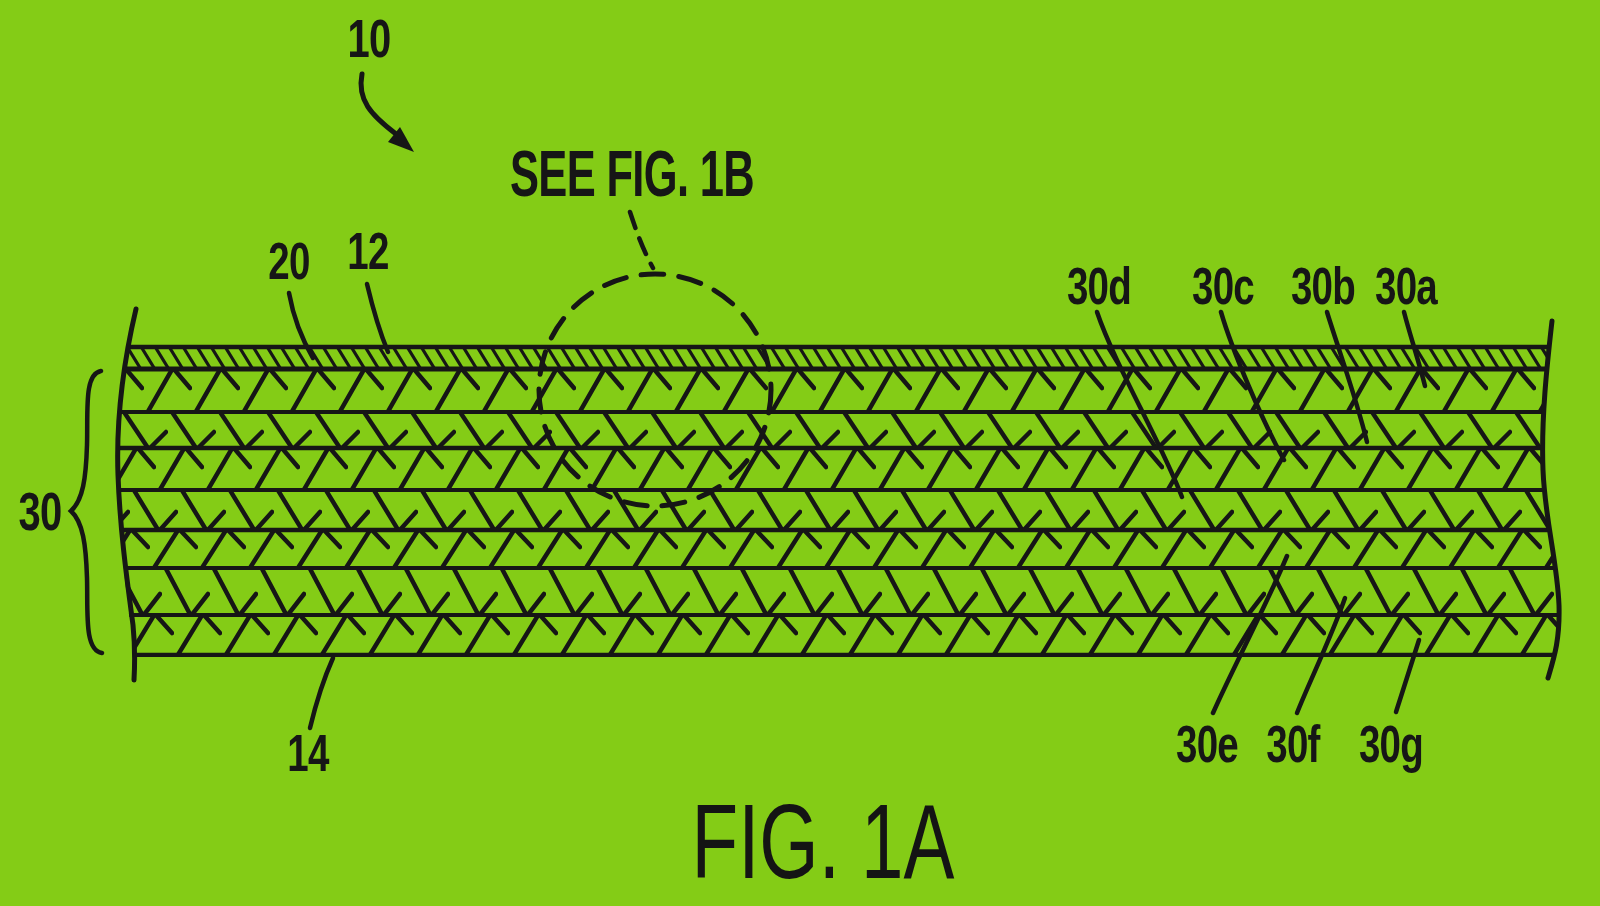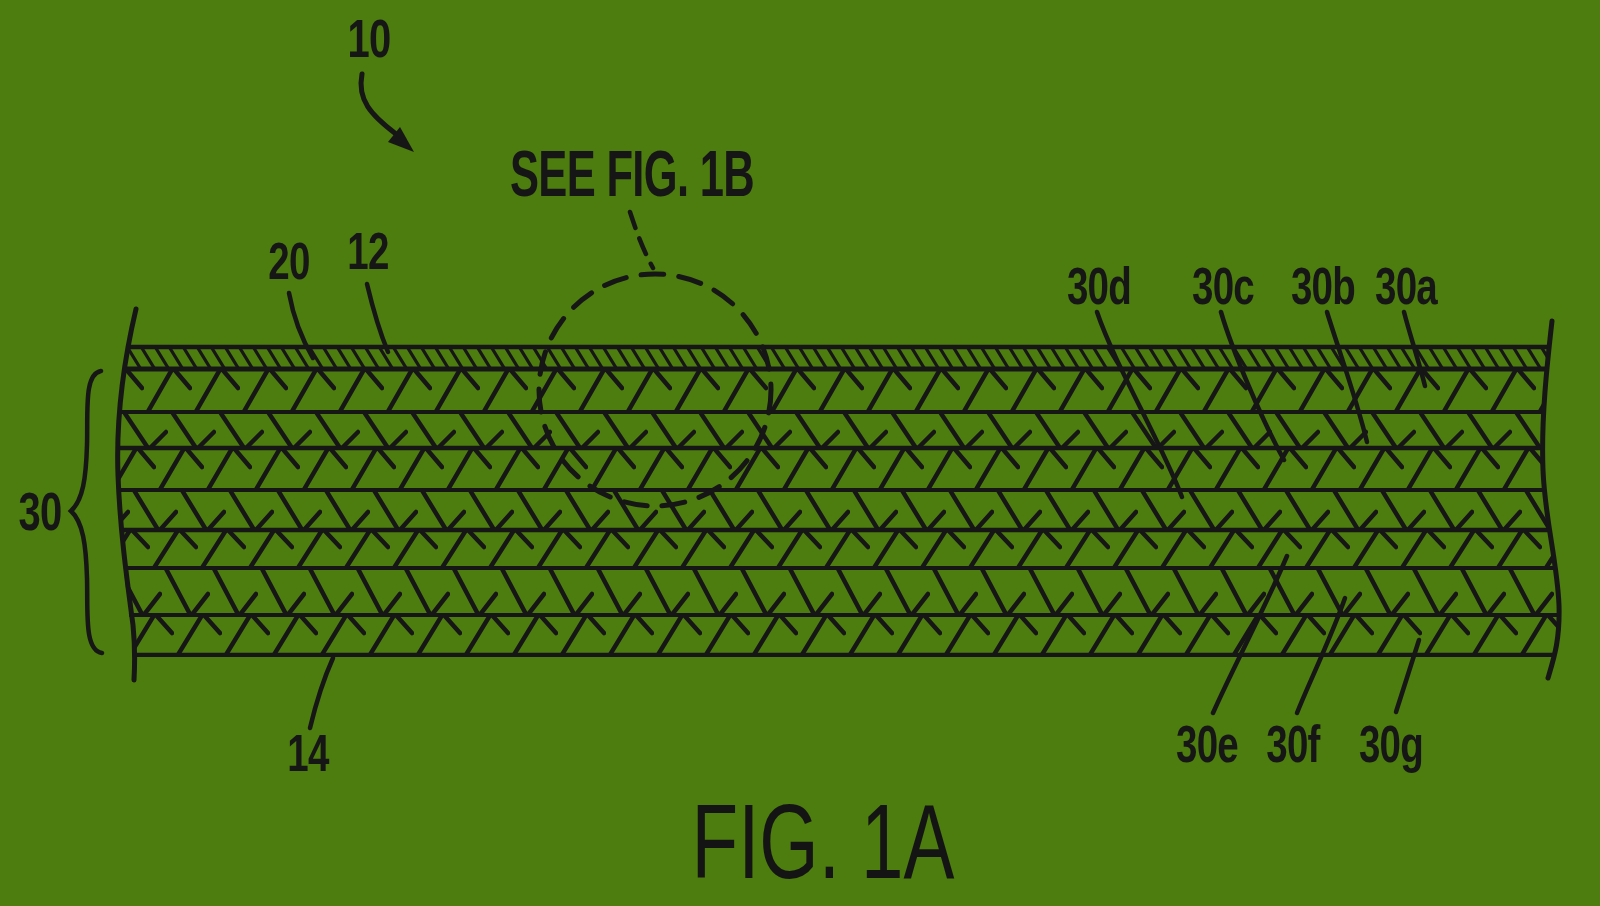--- a/index.html
+++ b/index.html
@@ -1,17 +1,17 @@
 <!DOCTYPE html>
 <html><head>
 <meta charset="utf-8">
 <style>
   html,body{margin:0;padding:0;background:#ffffff;}
   .canvas{
-    position:relative;width:1600px;height:906px;background:#4d7c0f;overflow:hidden;
+    position:relative;width:1600px;height:906px;background:#84cc16;overflow:hidden;
     font-family:"Liberation Sans", sans-serif;color:#161616;
   }
   .drawing{position:absolute;left:0;top:0;}
   .ref{
     position:absolute;white-space:nowrap;font-weight:700;color:#161616;
     transform:translate(-50%,-50%) scaleX(0.74);transform-origin:center;
     letter-spacing:-1px;line-height:1;
   }
   .caption{
     position:absolute;white-space:nowrap;font-weight:400;color:#141414;

